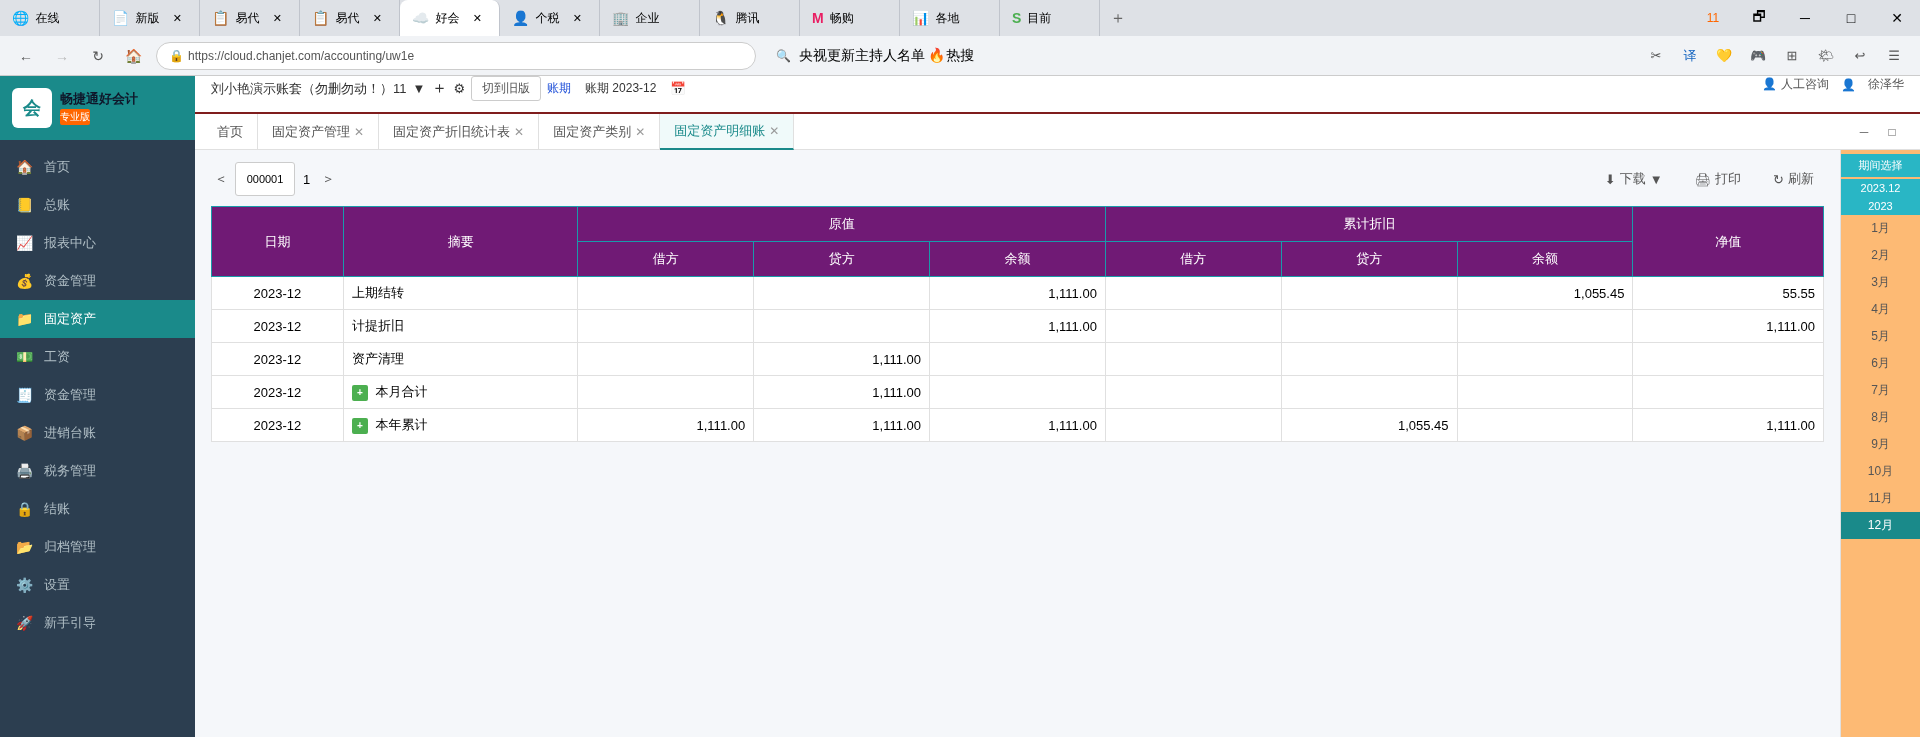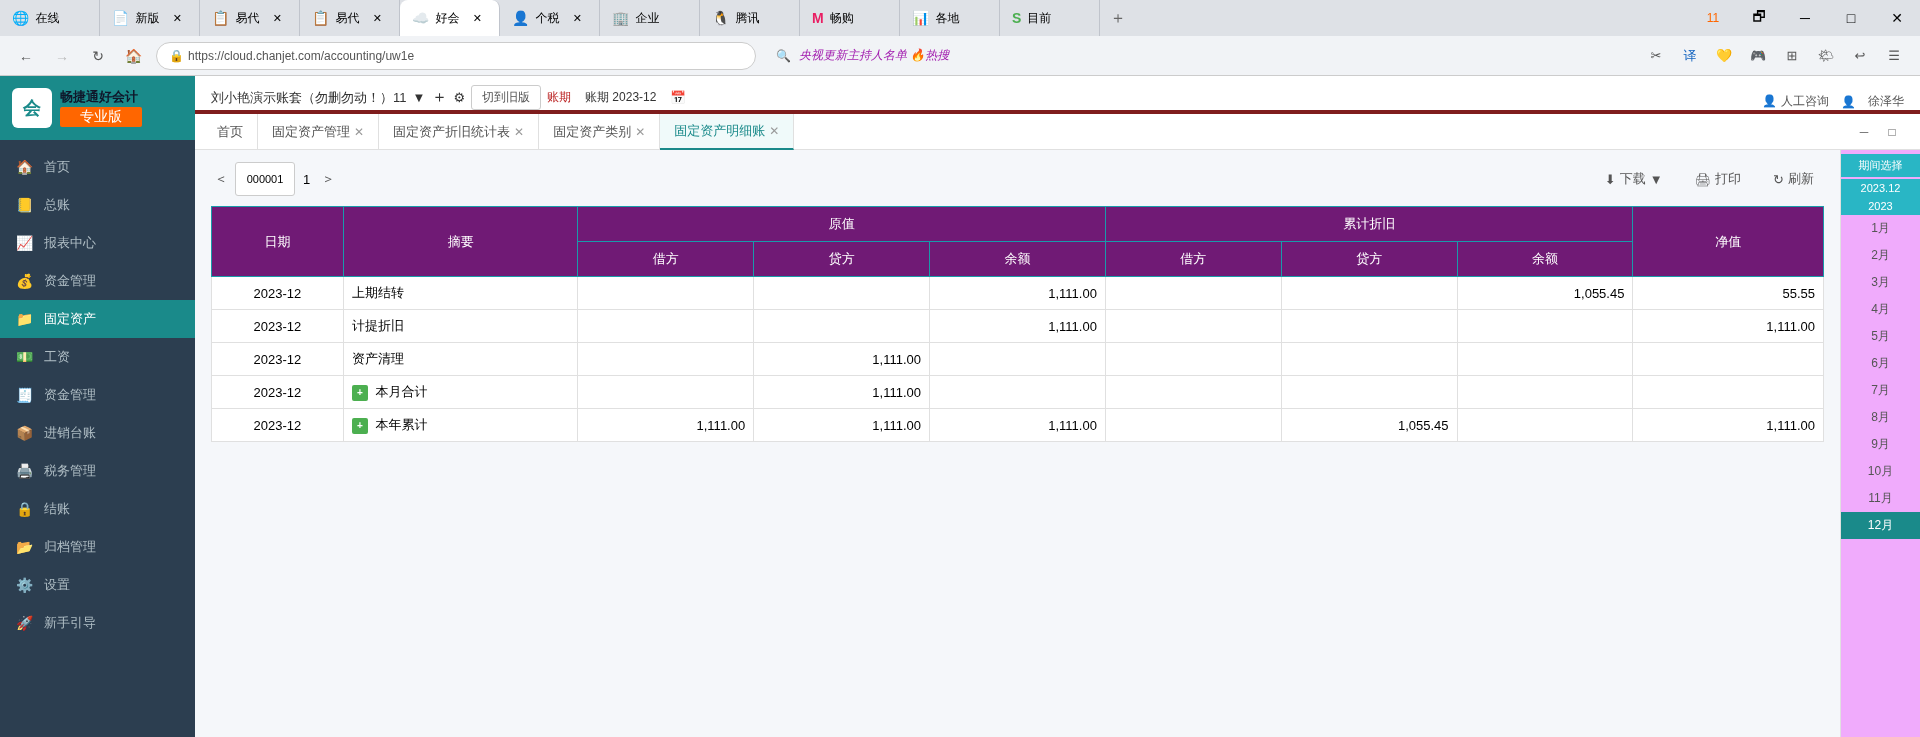--- a/index.html
+++ b/index.html
@@ -21,31 +21,31 @@
     .toolbar-icon { width: 28px; height: 28px; display: flex; align-items: center; justify-content: center; cursor: pointer; border-radius: 4px; font-size: 13px; color: #555; }
 
     
     .app-container { display: flex; width: 100%; height: calc(737px - 76px); }
 
     
     .sidebar { width: 195px; background: #2c3e50; color: #fff; display: flex; flex-direction: column; flex-shrink: 0; }
     .sidebar-logo { display: flex; align-items: center; padding: 12px; background: #1a8a8a; gap: 8px; }
     .logo-icon { width: 40px; height: 40px; background: #fff; border-radius: 6px; display: flex; align-items: center; justify-content: center; color: #1a8a8a; font-size: 18px; font-weight: bold; }
     .logo-text { color: #0f172a; font-size: 13px; font-weight: bold; line-height: 1.3; }
-    .logo-edition { font-size: 14px; background: #ff6600; padding: 1px 20px; border-radius: 2px; margin-top: 2px; display: inline-block; }
+    .logo-edition { font-size: 10px; background: #ff6600; padding: 1px 0; border-radius: 2px; margin-top: 2px; display: inline-block; }
     .sidebar-nav { flex: 1; overflow-y: auto; padding: 8px 0; }
     .nav-item { display: flex; align-items: center; padding: 10px 16px; cursor: pointer; gap: 10px; color: #b0bec5; font-size: 13px; }
     .nav-item.active { background: #1a8a8a; color: #fff; }
     .nav-item .icon { width: 18px; height: 18px; display: flex; align-items: center; justify-content: center; font-size: 14px; }
 
     
     .main-content { flex: 1; display: flex; flex-direction: column; background: #f5f7fa; overflow: hidden; }
 
     
-    .top-bar { display: flex; align-items: flex-end; height: 38px; background: #fff; border-bottom: 4px solid #7f1d1d; padding: 0 16px; gap: 12px; }
+    .top-bar { display: flex; align-items: flex-start; height: 38px; background: #fff; border-bottom: 2px solid #7f1d1d; padding: 0 16px; gap: 12px; }
     .account-info { display: flex; align-items: center; gap: 6px; font-size: 13px; color: #333; }
     .period-badge { background: #1a8a8a; color: #fff; padding: 2px 8px; border-radius: 3px; font-size: 12px; }
     .btn-switch { border: 1px solid #ccc; background: #fff; padding: 3px 10px; border-radius: 3px; cursor: pointer; font-size: 12px; color: #555; }
     .top-bar-right { margin-left: auto; display: flex; align-items: center; gap: 12px; font-size: 12px; color: #555; }
 
     
     .breadcrumb-tabs { display: flex; align-items: center; background: #fff; border-bottom: 1px solid #e0e0e0; padding: 0 8px; height: 36px; }
     .page-tab { display: flex; align-items: center; padding: 0 14px; height: 36px; font-size: 13px; color: #555; cursor: pointer; border-right: 1px solid #e0e0e0; gap: 4px; }
     .page-tab.active { color: #1a8a8a; background: #f0fafa; border-bottom: 2px solid #1a8a8a; }
     .page-tab .tab-x { cursor: pointer; color: #999; font-size: 12px; }
@@ -65,21 +65,21 @@
     
     .ledger-table { width: 100%; border-collapse: collapse; font-size: 13px; }
     .ledger-table th { background: #701a75; color: #fff; padding: 8px 6px; text-align: center; border: 1px solid #1a9aaa; font-weight: normal; }
     .ledger-table td { padding: 7px 8px; border: 1px solid #e0e0e0; text-align: right; background: #fff; }
     .ledger-table td.text-left { text-align: left; }
     .ledger-table td.text-center { text-align: center; }
     .row-icon { display: inline-flex; align-items: center; justify-content: center; width: 16px; height: 16px; border-radius: 2px; margin-right: 4px; font-size: 10px; color: #fff; font-weight: bold; }
     .row-icon.green { background: #4caf50; }
 
     
-    .period-selector { width: 80px; background: #f0abfc; border-left: 1px solid #e0e0e0; display: flex; flex-direction: column; align-items: flex-end; padding: 4px 0; font-size: 12px; overflow-y: auto; }
+    .period-selector { width: 80px; background: #fdba74; border-left: 1px solid #e0e0e0; display: flex; flex-direction: column; align-items: flex-end; padding: 4px 0; font-size: 12px; overflow-y: auto; }
     .period-header { background: #29b6c5; color: #fff; width: 100%; text-align: center; padding: 4px 2px; font-size: 11px; margin-bottom: 2px; }
     .period-year { color: #fff; background: #29b6c5; width: 100%; text-align: center; padding: 3px 2px; font-size: 11px; }
     .period-item { width: 100%; text-align: center; padding: 5px 2px; cursor: pointer; color: #555; }
     .period-item.active { background: #1a8a8a; color: #fff; border-radius: 0; }
 
     .close-btns { display: flex; align-items: center; margin-left: auto; gap: 4px; padding-right: 8px; }
     .close-btn { width: 24px; height: 24px; display: flex; align-items: center; justify-content: center; cursor: pointer; color: #666; border-radius: 4px; }
   </style>
 </head>
 <body>
@@ -148,21 +148,21 @@
   <div class="nav-btn">←</div>
   <div class="nav-btn" style="color:#bbb;">→</div>
   <div class="nav-btn">↻</div>
   <div class="nav-btn">🏠</div>
   <div class="url-bar">
     <span class="url-icon">🔒</span>
     <span>https://cloud.chanjet.com/accounting/uw1e</span>
   </div>
   <div class="search-bar">
     <span style="color:#666;">🔍</span>
-    <span style="color:#a21caf; font-size:12px;font-style:italic;">央视更新主持人名单 🔥热搜</span>
+    <span style="color:#000000; font-size:14px;">央视更新主持人名单 🔥热搜</span>
   </div>
   <div class="toolbar-icons">
     <div class="toolbar-icon">✂</div>
     <div class="toolbar-icon" style="color:#1565c0;">译</div>
     <div class="toolbar-icon" style="color:#ff9800;">💛</div>
     <div class="toolbar-icon" style="color:#ff9800;">🎮</div>
     <div class="toolbar-icon">⊞</div>
     <div class="toolbar-icon">🌤</div>
     <div class="toolbar-icon">↩</div>
     <div class="toolbar-icon">☰</div>
@@ -237,21 +237,21 @@
 
   <div class="main-content">
 
     <div class="top-bar">
       <div class="account-info">
         <span>刘小艳演示账套（勿删勿动！）11</span>
         <span style="cursor:pointer;">▼</span>
         <span style="cursor:pointer; font-size:16px;">＋</span>
         <span style="cursor:pointer;">⚙</span>
         <button class="btn-switch">切到旧版</button>
-        <span style="color:#b91c1c; font-size:12px;">账期</span>
+        <span style="color:#1d4ed8; font-size:12px;">账期</span>
         <span class="period-badge" style="background:none; color:#333;">账期 2023-12</span>
         <span style="cursor:pointer;">📅</span>
       </div>
       <div class="top-bar-right">
         <span style="cursor:pointer;">
           <span>👤</span>
           <span>人工咨询</span>
         </span>
         <span style="cursor:pointer;">👤</span>
         <span>徐泽华</span>

